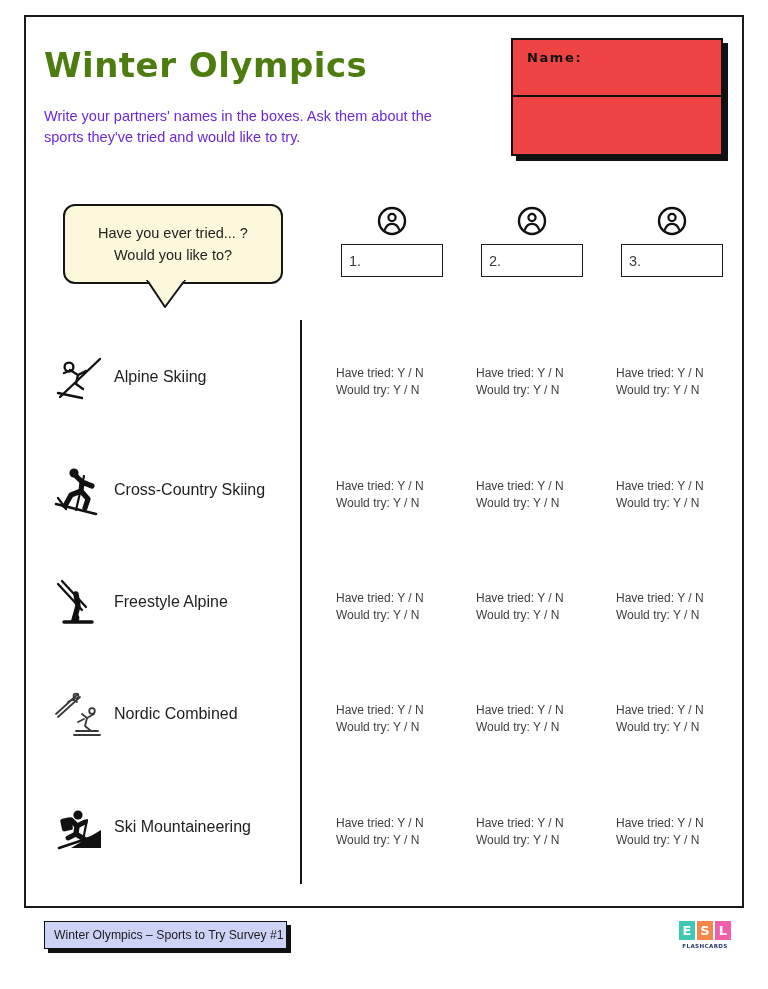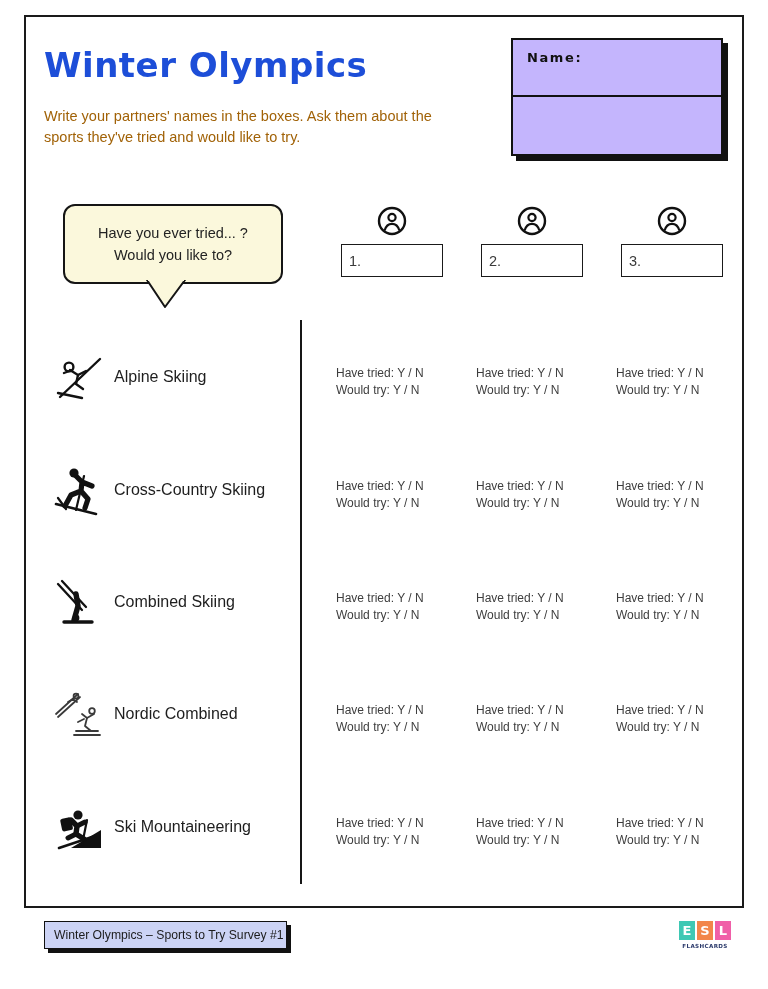--- a/index.html
+++ b/index.html
@@ -28,32 +28,32 @@
   }
 
   
   #worksheet-title {
     position: absolute;
     left: 44px;
     top: 45px;
     font-size: 34px;
     font-weight: 900;
     letter-spacing: 0.5px;
-    color: #1d4ed8;
+    color: #4d7c0f;
     font-family: "DejaVu Sans", sans-serif;
     white-space: nowrap;
   }
   #instructions {
     position: absolute;
     left: 44px;
     top: 106px;
     width: 420px;
     font-size: 14.5px;
     line-height: 1.42;
-    color: #a16207;
+    color: #6d28d9;
   }
 
   
   #namedate-wrap {
     position: absolute;
     left: 511px;
     top: 38px;
     width: 212px;
     height: 118px;
   }
@@ -268,21 +268,21 @@
 </head>
 <body>
 
 <div id="page-frame"></div>
 
 <div id="worksheet-title">Winter Olympics</div>
 <div id="instructions">Write your partners' names in the boxes. Ask them about the sports they've tried and would like to try.</div>
 
 <div id="namedate-wrap">
   <div id="namedate-shadow"></div>
-  <div id="namedate-box" style="background: #c4b5fd;">
+  <div id="namedate-box" style="background: #ef4444;">
     <div class="namedate-row top">
       <span class="namedate-label">Name:</span>
     </div>
   </div>
 </div>
 
 <div id="bubble-wrap">
   <div id="bubble" style="background: rgb(251, 248, 220);">
     <div class="bubble-line">Have you ever tried... ?</div>
     <div class="bubble-line">Would you like to?</div>
@@ -388,21 +388,21 @@
     <svg width="54" height="54" viewBox="0 0 54 54">
       <g stroke="#111" stroke-width="2.3" fill="none" stroke-linecap="round">
         <line x1="6" y1="8" x2="30" y2="34"></line>
         <line x1="10" y1="5" x2="34" y2="31"></line>
       </g>
       <path d="M24 18 L26 30 L22 44" stroke="#111" stroke-width="5.4" fill="none" stroke-linecap="round" stroke-linejoin="round"></path>
       <line x1="12" y1="46" x2="40" y2="46" stroke="#111" stroke-width="3.4" stroke-linecap="round"></line>
       <circle cx="24" cy="42" r="3.4" fill="#111"></circle>
     </svg>
   </div>
-  <div class="sport-label">Combined Skiing</div>
+  <div class="sport-label">Freestyle Alpine</div>
   <div class="answer-cell" style="left:292px;">
     <div class="answer-line">Have tried: Y / N</div>
     <div class="answer-line">Would try: Y / N</div>
   </div>
   <div class="answer-cell" style="left:432px;">
     <div class="answer-line">Have tried: Y / N</div>
     <div class="answer-line">Would try: Y / N</div>
   </div>
   <div class="answer-cell" style="left:572px;">
     <div class="answer-line">Have tried: Y / N</div>

